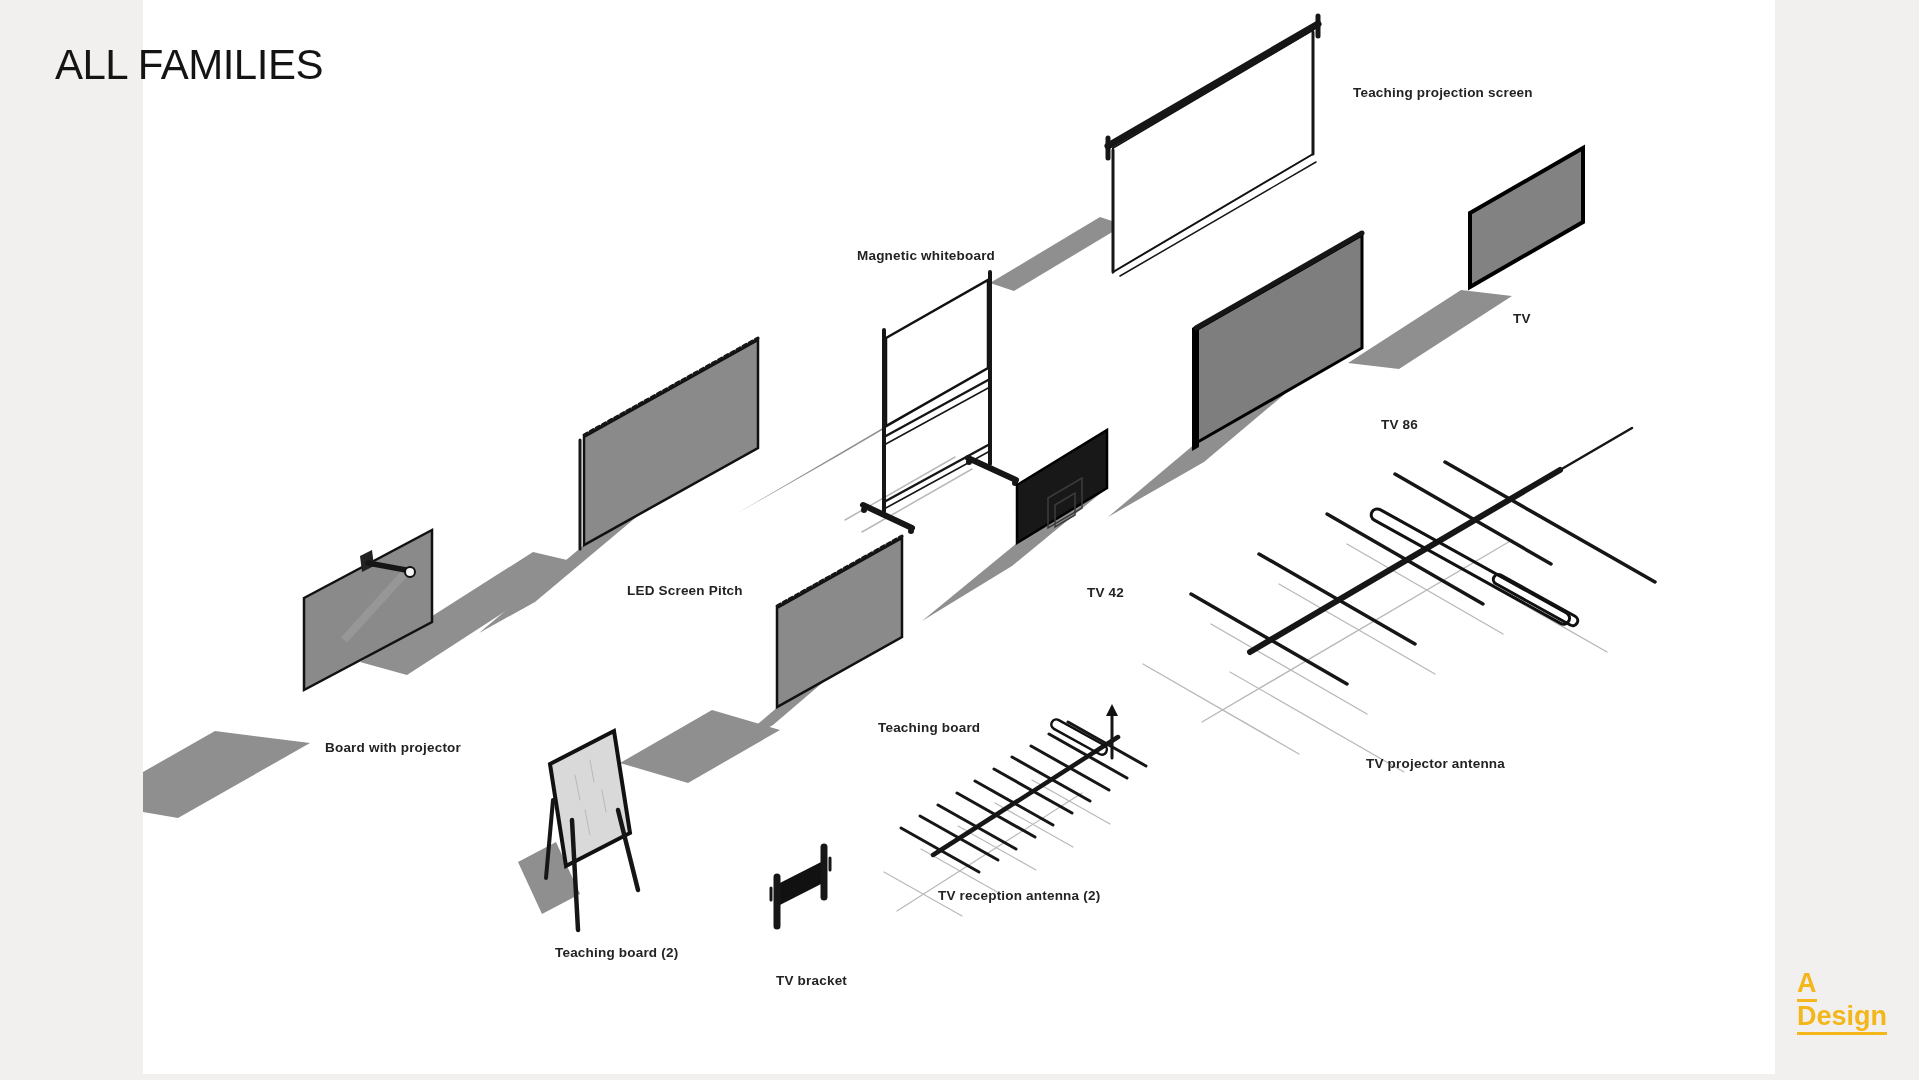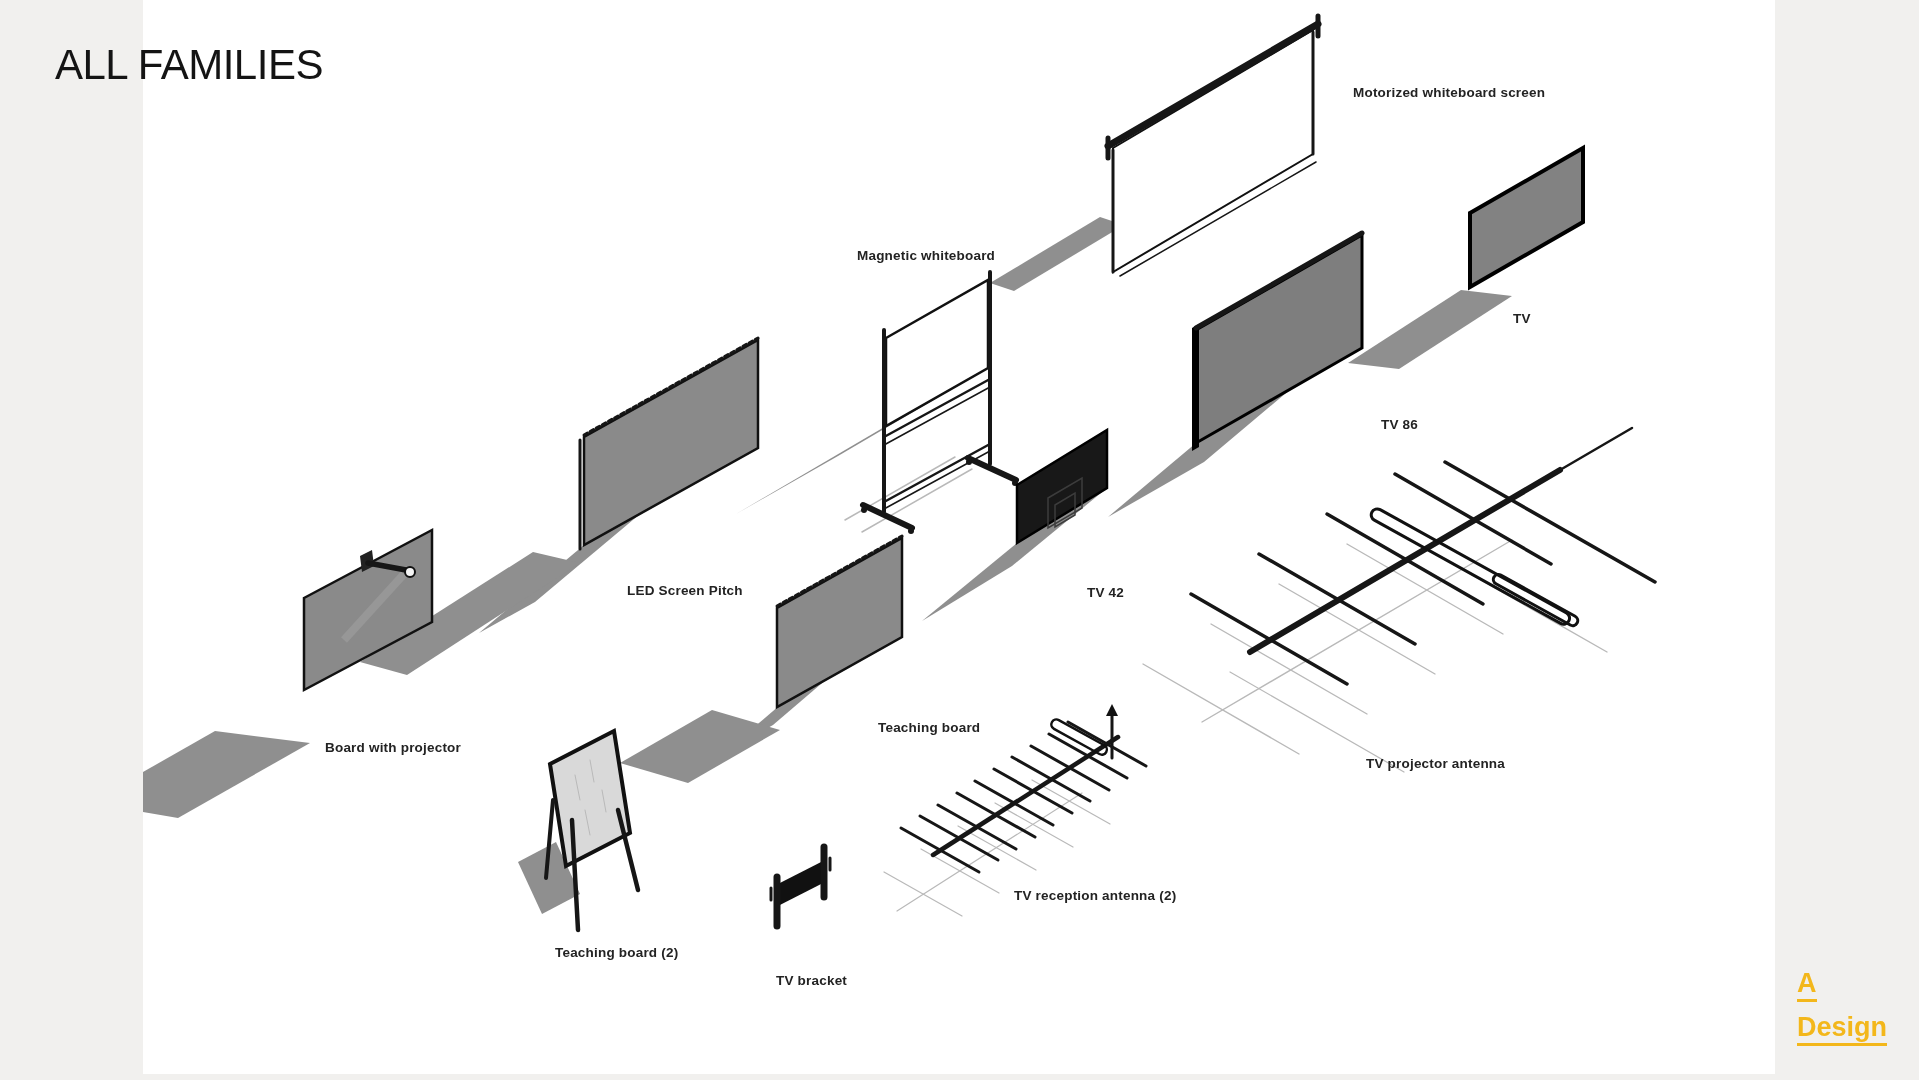--- a/index.html
+++ b/index.html
@@ -16,21 +16,21 @@
   .strip.right{left:1775px;top:0;width:144px;height:1080px}
   .strip.bottom{left:0;top:1074px;width:1919px;height:6px}
   .scene{position:absolute;left:0;top:0;width:1919px;height:1080px}
   .page-title{position:absolute;left:55px;top:41px;
     font-size:42px;font-weight:400;letter-spacing:-0.5px;color:#141414;white-space:nowrap}
   .label{position:absolute;font-size:13.5px;font-weight:700;line-height:1;
     letter-spacing:.2px;color:#232323;white-space:nowrap}
   .logo{position:absolute;left:1797px;top:970px;color:var(--accent);
     font-weight:700;font-size:27px;line-height:1}
   .logo .line{display:inline-block;border-bottom:3px solid var(--accent);padding-bottom:2px}
-  .logo .row2{margin-top:12px}
+  .logo .row2{margin-top:1px}
   svg{position:absolute;left:0;top:0}
   .shadow{fill:#8F8F8F;stroke:none}
   .panel{stroke:#111;stroke-width:2.5;fill:#8A8A8A}
   .dark{stroke:#000;fill:#181818}
   .ln{stroke:#161616;fill:none;stroke-linecap:round}
   .gln{stroke:#B9B9B9;fill:none;stroke-linecap:round}
 </style>
 </head>
 <body>
 
@@ -181,29 +181,29 @@
     <g transform="translate(1052,722) rotate(29)">
       <rect x="0" y="-5" width="62" height="10" rx="5" fill="none" stroke="#111" stroke-width="2.5"></rect>
     </g>
     <line class="ln" x1="1112" y1="713" x2="1112" y2="758" stroke-width="3"></line>
     <polygon points="1106,716 1118,716 1112,704" fill="#111"></polygon>
   </g>
 </svg>
 
 <div class="page-title">ALL FAMILIES</div>
 
-<div class="label" style="left:1353px;top:86px">Motorized whiteboard screen</div>
+<div class="label" style="left:1353px;top:86px">Teaching projection screen</div>
 <div class="label" style="left:857px;top:249px">Magnetic whiteboard</div>
 <div class="label" style="left:1513px;top:312px">TV</div>
 <div class="label" style="left:1381px;top:418px">TV 86</div>
 <div class="label" style="left:627px;top:584px">LED Screen Pitch</div>
 <div class="label" style="left:1087px;top:586px">TV 42</div>
 <div class="label" style="left:325px;top:741px">Board with projector</div>
 <div class="label" style="left:878px;top:721px">Teaching board</div>
 <div class="label" style="left:1366px;top:757px">TV projector antenna</div>
 <div class="label" style="left:555px;top:946px">Teaching board (2)</div>
 <div class="label" style="left:776px;top:974px">TV bracket</div>
-<div class="label" style="left:1014px;top:889px">TV reception antenna (2)</div>
+<div class="label" style="left:938px;top:889px">TV reception antenna (2)</div>
 
 <div class="logo">
   <div class="row1"><span class="line">A</span></div>
   <div class="row2"><span class="line">Design</span></div>
 </div>
 
 </body></html>

